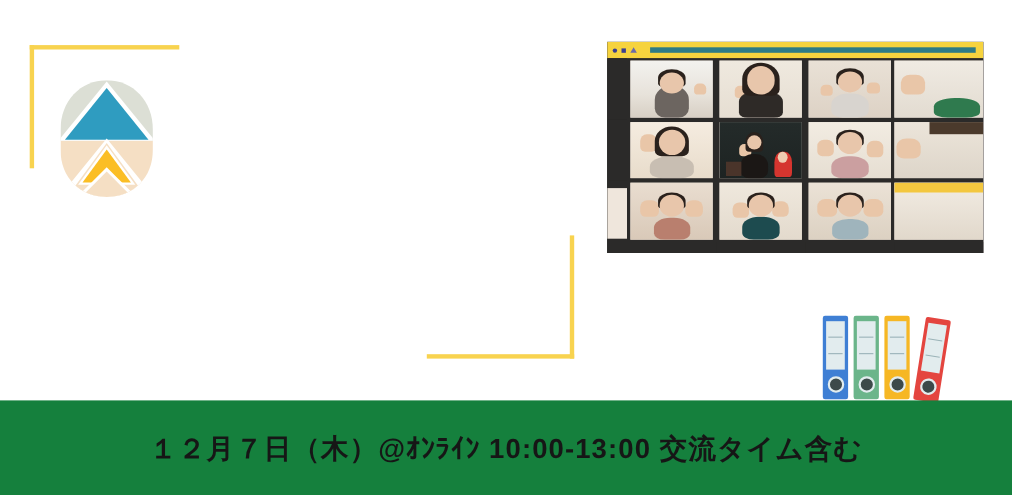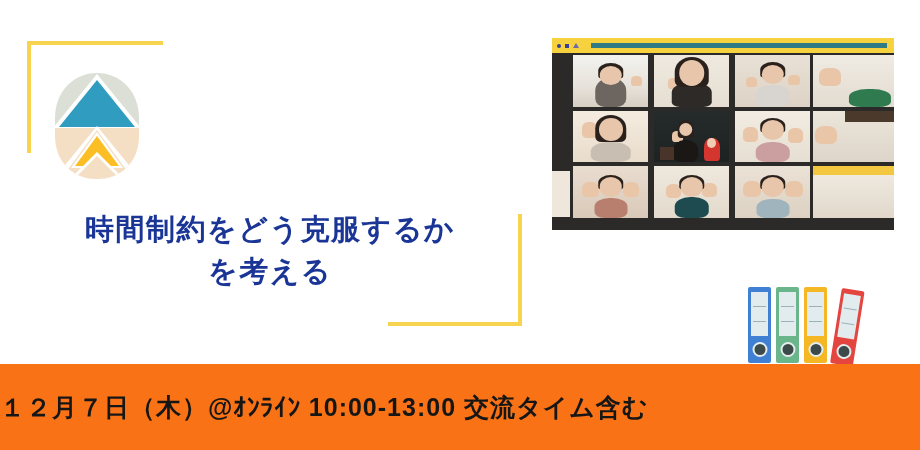--- a/index.html
+++ b/index.html
@@ -231,23 +231,24 @@
     transform-origin: bottom left;
   }
 
   
   #date-banner {
     position: absolute;
     left: 0;
     bottom: 0;
     width: 920px;
     height: 86px;
-    background: #f97316;
+    background: #15803d;
     display: flex;
     align-items: center;
+    justify-content: center;
   }
   #date-banner-text {
     font-size: 25px;
     font-weight: bold;
     color: #161616;
     letter-spacing: 1px;
     white-space: nowrap;
   }
 </style>
 </head>
@@ -281,24 +282,20 @@
         <polygon points="44,58 80,107 8,107" fill="#f5dfc4"></polygon>
         <polygon points="44,60 70,96 18,96" fill="#ffffff"></polygon>
         <polygon points="44,64 66,94 22,94" fill="#fbbe25"></polygon>
         <polygon points="44,80 88,124 0,124" fill="#ffffff"></polygon>
         <polygon points="44,84 84,124 4,124" fill="#f5dfc4"></polygon>
       </g>
     </svg>
   </div>
 
 
-  <div id="subtitle">
-    <span class="line">時間制約をどう克服するか</span>
-    <span class="line">を考える</span>
-  </div>
 
   <div id="video-panel">
 
     <div id="browser-bar">
       <span class="dot round"></span>
       <span class="dot square"></span>
       <span class="dot tri"></span>
       <span id="address-bar"></span>
     </div>
 

